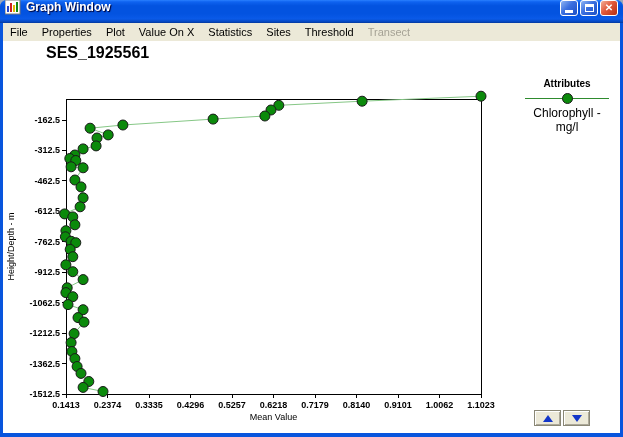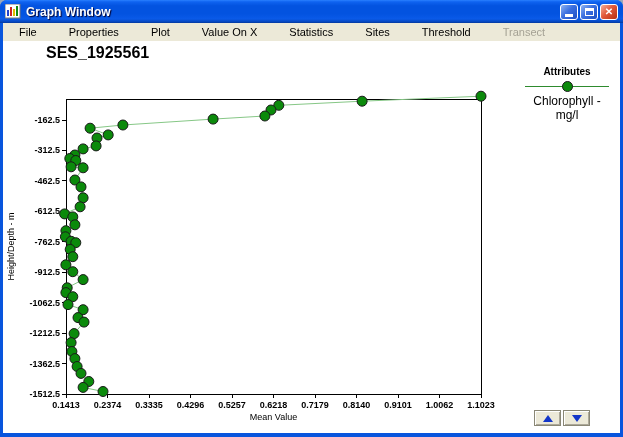--- a/index.html
+++ b/index.html
@@ -6,43 +6,43 @@
   *{box-sizing:border-box;}
   .window{
     position:relative;width:623px;height:437px;
     background:#0855DD;
     font-family:"Liberation Sans",sans-serif;
     border-radius:7px 7px 0 0;overflow:hidden;
   }
   .titlebar{
     position:absolute;left:0;top:0;right:0;height:23px;
     background:linear-gradient(180deg,#2a80ff 0%,#0f63f0 8%,#0353e0 25%,#0353e0 60%,#0a5ae8 82%,#0546bd 95%,#03379a 100%);
-    display:flex;align-items:center;padding:0 5px;
+    display:flex;align-items:flex-start;padding:0 5px;
   }
   .app-icon{width:17px;height:15px;margin-right:4px;display:inline-block;}
   .title-text{color:#fff;font-weight:bold;font-size:12px;text-shadow:1px 1px 1px #003;flex:1;}
   .win-buttons{display:flex;gap:2px;}
   .wbtn{width:18px;height:16px;border:1px solid #fff;border-radius:3px;
     display:inline-flex;align-items:center;justify-content:center;cursor:default;padding:0;}
   .wbtn.minb,.wbtn.maxb{background:linear-gradient(135deg,#8fb4f2 0%,#3a6fe0 45%,#1e50c4 100%);}
   .wbtn.closeb{background:linear-gradient(135deg,#f2b09a 0%,#e2593b 45%,#b52f12 100%);}
   .glyph-min{width:8px;height:3px;background:#fff;align-self:flex-end;margin-bottom:2px;}
   .glyph-max{width:9px;height:8px;border:1px solid #fff;border-top:3px solid #fff;background:transparent;}
   .glyph-close{color:#fff;font-size:10px;font-weight:bold;line-height:1;}
   .menubar{
     position:absolute;left:3px;top:23px;right:3px;height:18px;
     background:#ECE9D8;display:flex;align-items:center;font-size:11px;color:#000;
   }
-  .menu-item{padding:2px 16px;cursor:default;}
+  .menu-item{padding:2px 7px;cursor:default;}
   .menu-item.disabled{color:#A5A295;}
   .content{position:absolute;left:3px;top:41px;right:3px;bottom:4px;background:#fff;}
   .chart-title{position:absolute;left:46px;top:44px;font-size:16px;font-weight:bold;color:#000;text-align:right;}
   .chart-canvas{position:absolute;left:0;top:0;}
   .legend{position:absolute;left:523px;top:66px;width:88px;text-align:center;}
-  .legend-title{font-size:10px;font-weight:bold;color:#000;}
+  .legend-title{font-size:10px;font-weight:bold;color:#000;margin-top:12px;}
   .legend-sample{position:relative;height:13px;margin:3px 2px 1px 2px;}
   .legend-line{position:absolute;left:0;right:0;top:6px;height:1px;background:#2E8B2E;}
   .legend-dot{position:absolute;left:50%;top:1px;margin-left:-5px;width:11px;height:11px;
     border-radius:50%;background:#0B8A0B;border:1px solid #1a1a1a;}
   .legend-label{font-size:12px;color:#000;}
   .pager{position:absolute;left:534px;top:410px;display:flex;gap:2px;}
   .pager-btn{width:27px;height:16px;background:#ECE9D8;border:1px solid #8a8775;
     box-shadow:inset 1px 1px 0 #fff, inset -1px -1px 0 #aca899;
     display:flex;align-items:center;justify-content:center;padding:0;cursor:default;}
   .tri{width:0;height:0;display:block;}

